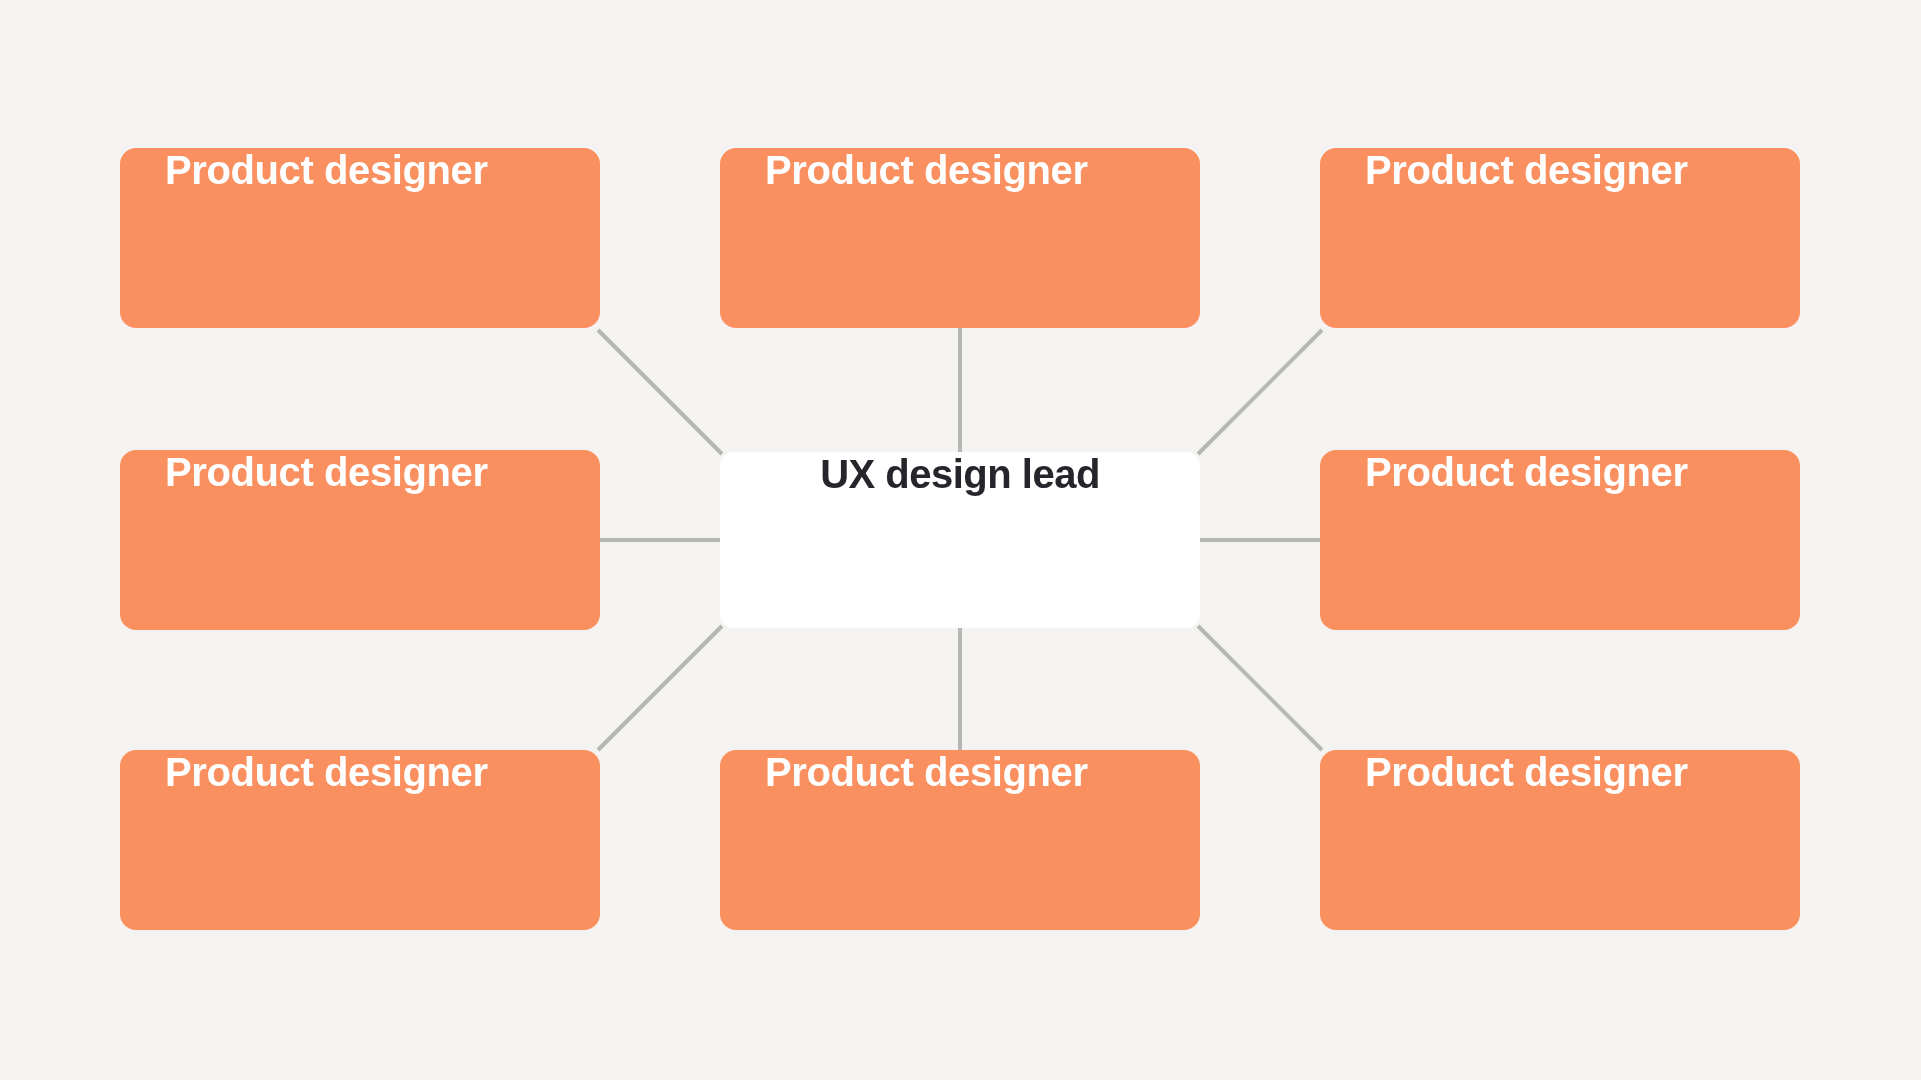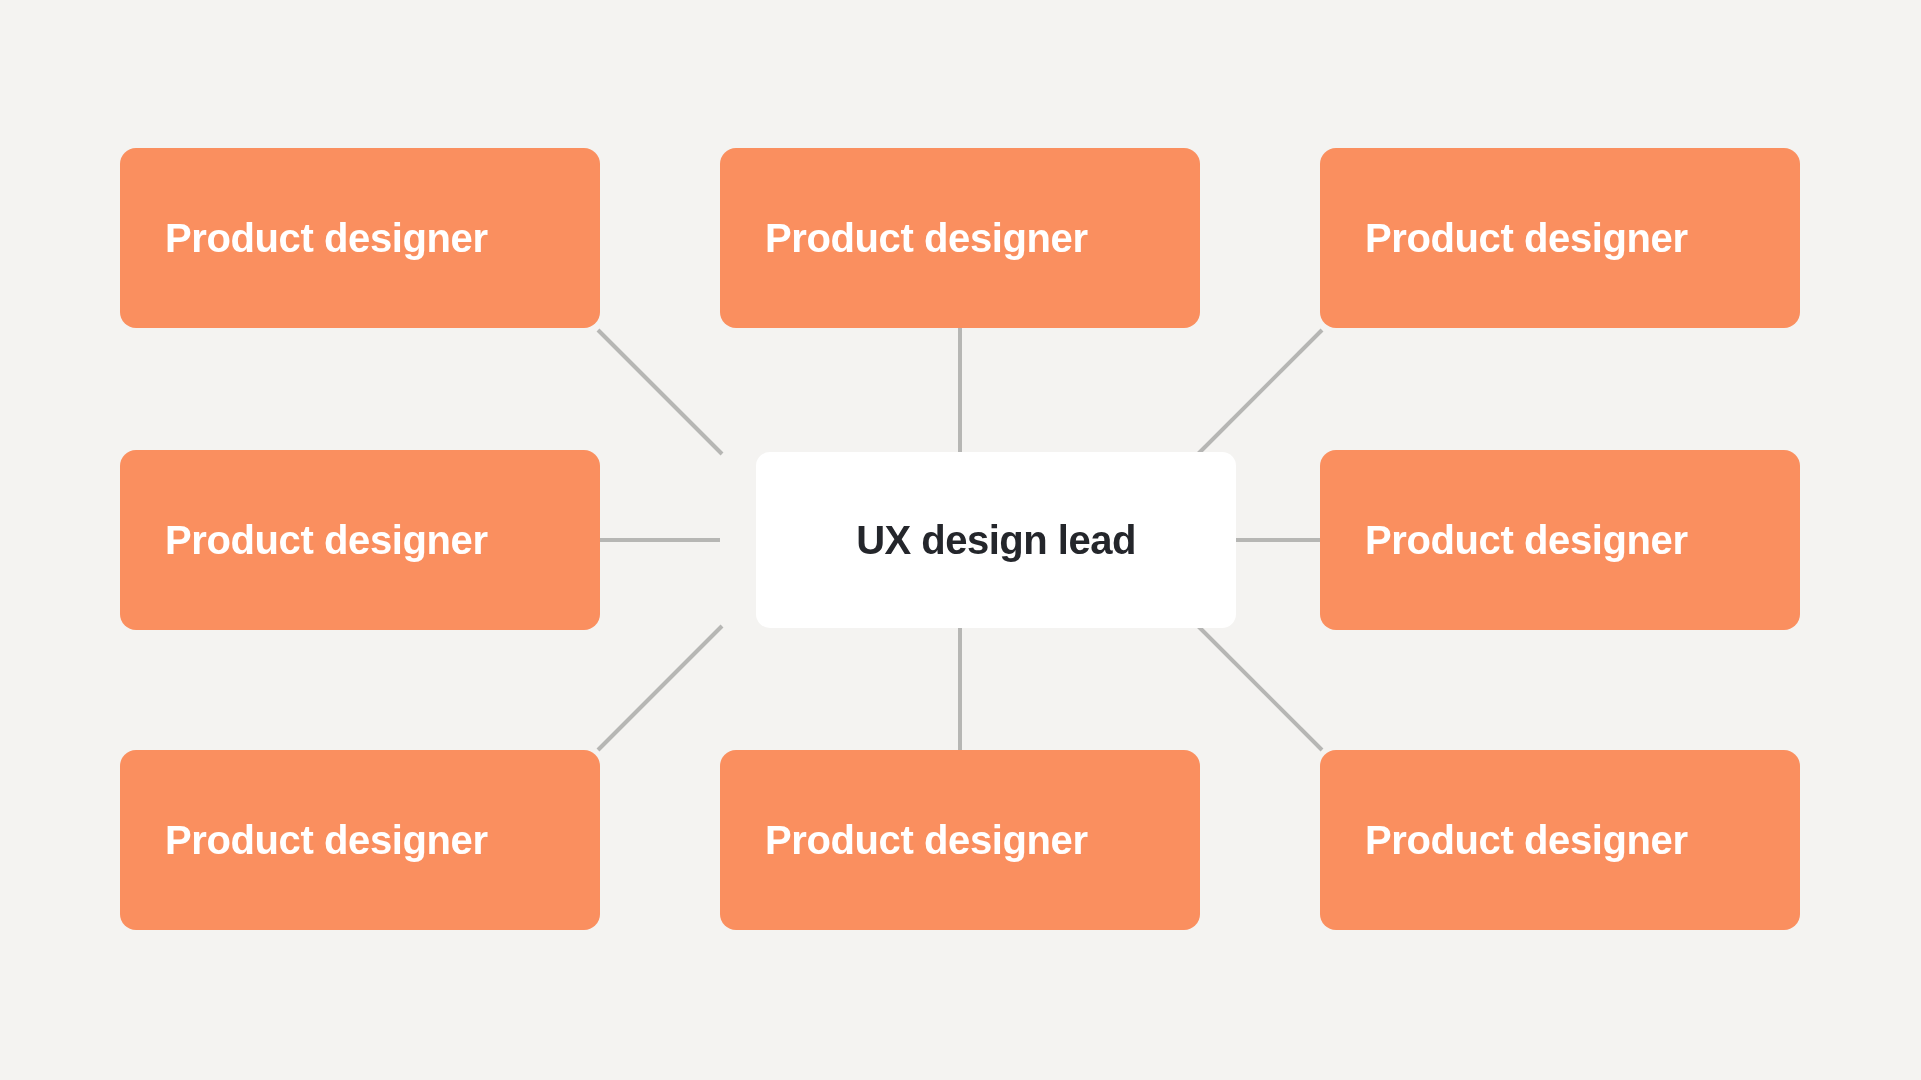--- a/index.html
+++ b/index.html
@@ -25,42 +25,41 @@
     left: 0;
     top: 0;
     width: 1921px;
     height: 1080px;
     pointer-events: none;
   }
   .node {
     position: absolute;
     box-sizing: border-box;
     display: flex;
-    align-items: center;
+    align-items: flex-start;
     border-radius: 16px;
   }
   .node-leaf {
     background: #fa8f5f;
     justify-content: flex-start;
     padding-left: 45px;
     padding-right: 24px;
   }
   .node-leaf .node-label {
     color: #ffffff;
     font-size: 40px;
     font-weight: 700;
     letter-spacing: -0.4px;
     line-height: 1.1;
     white-space: nowrap;
   }
   .node-root {
     background: #ffffff;
     justify-content: center;
     border-radius: 14px;
-    margin-left: 36px;
   }
   .node-root .node-label {
     color: #24262b;
     font-size: 40px;
     font-weight: 700;
     letter-spacing: -0.5px;
     line-height: 1.1;
     white-space: nowrap;
   }
 </style>

